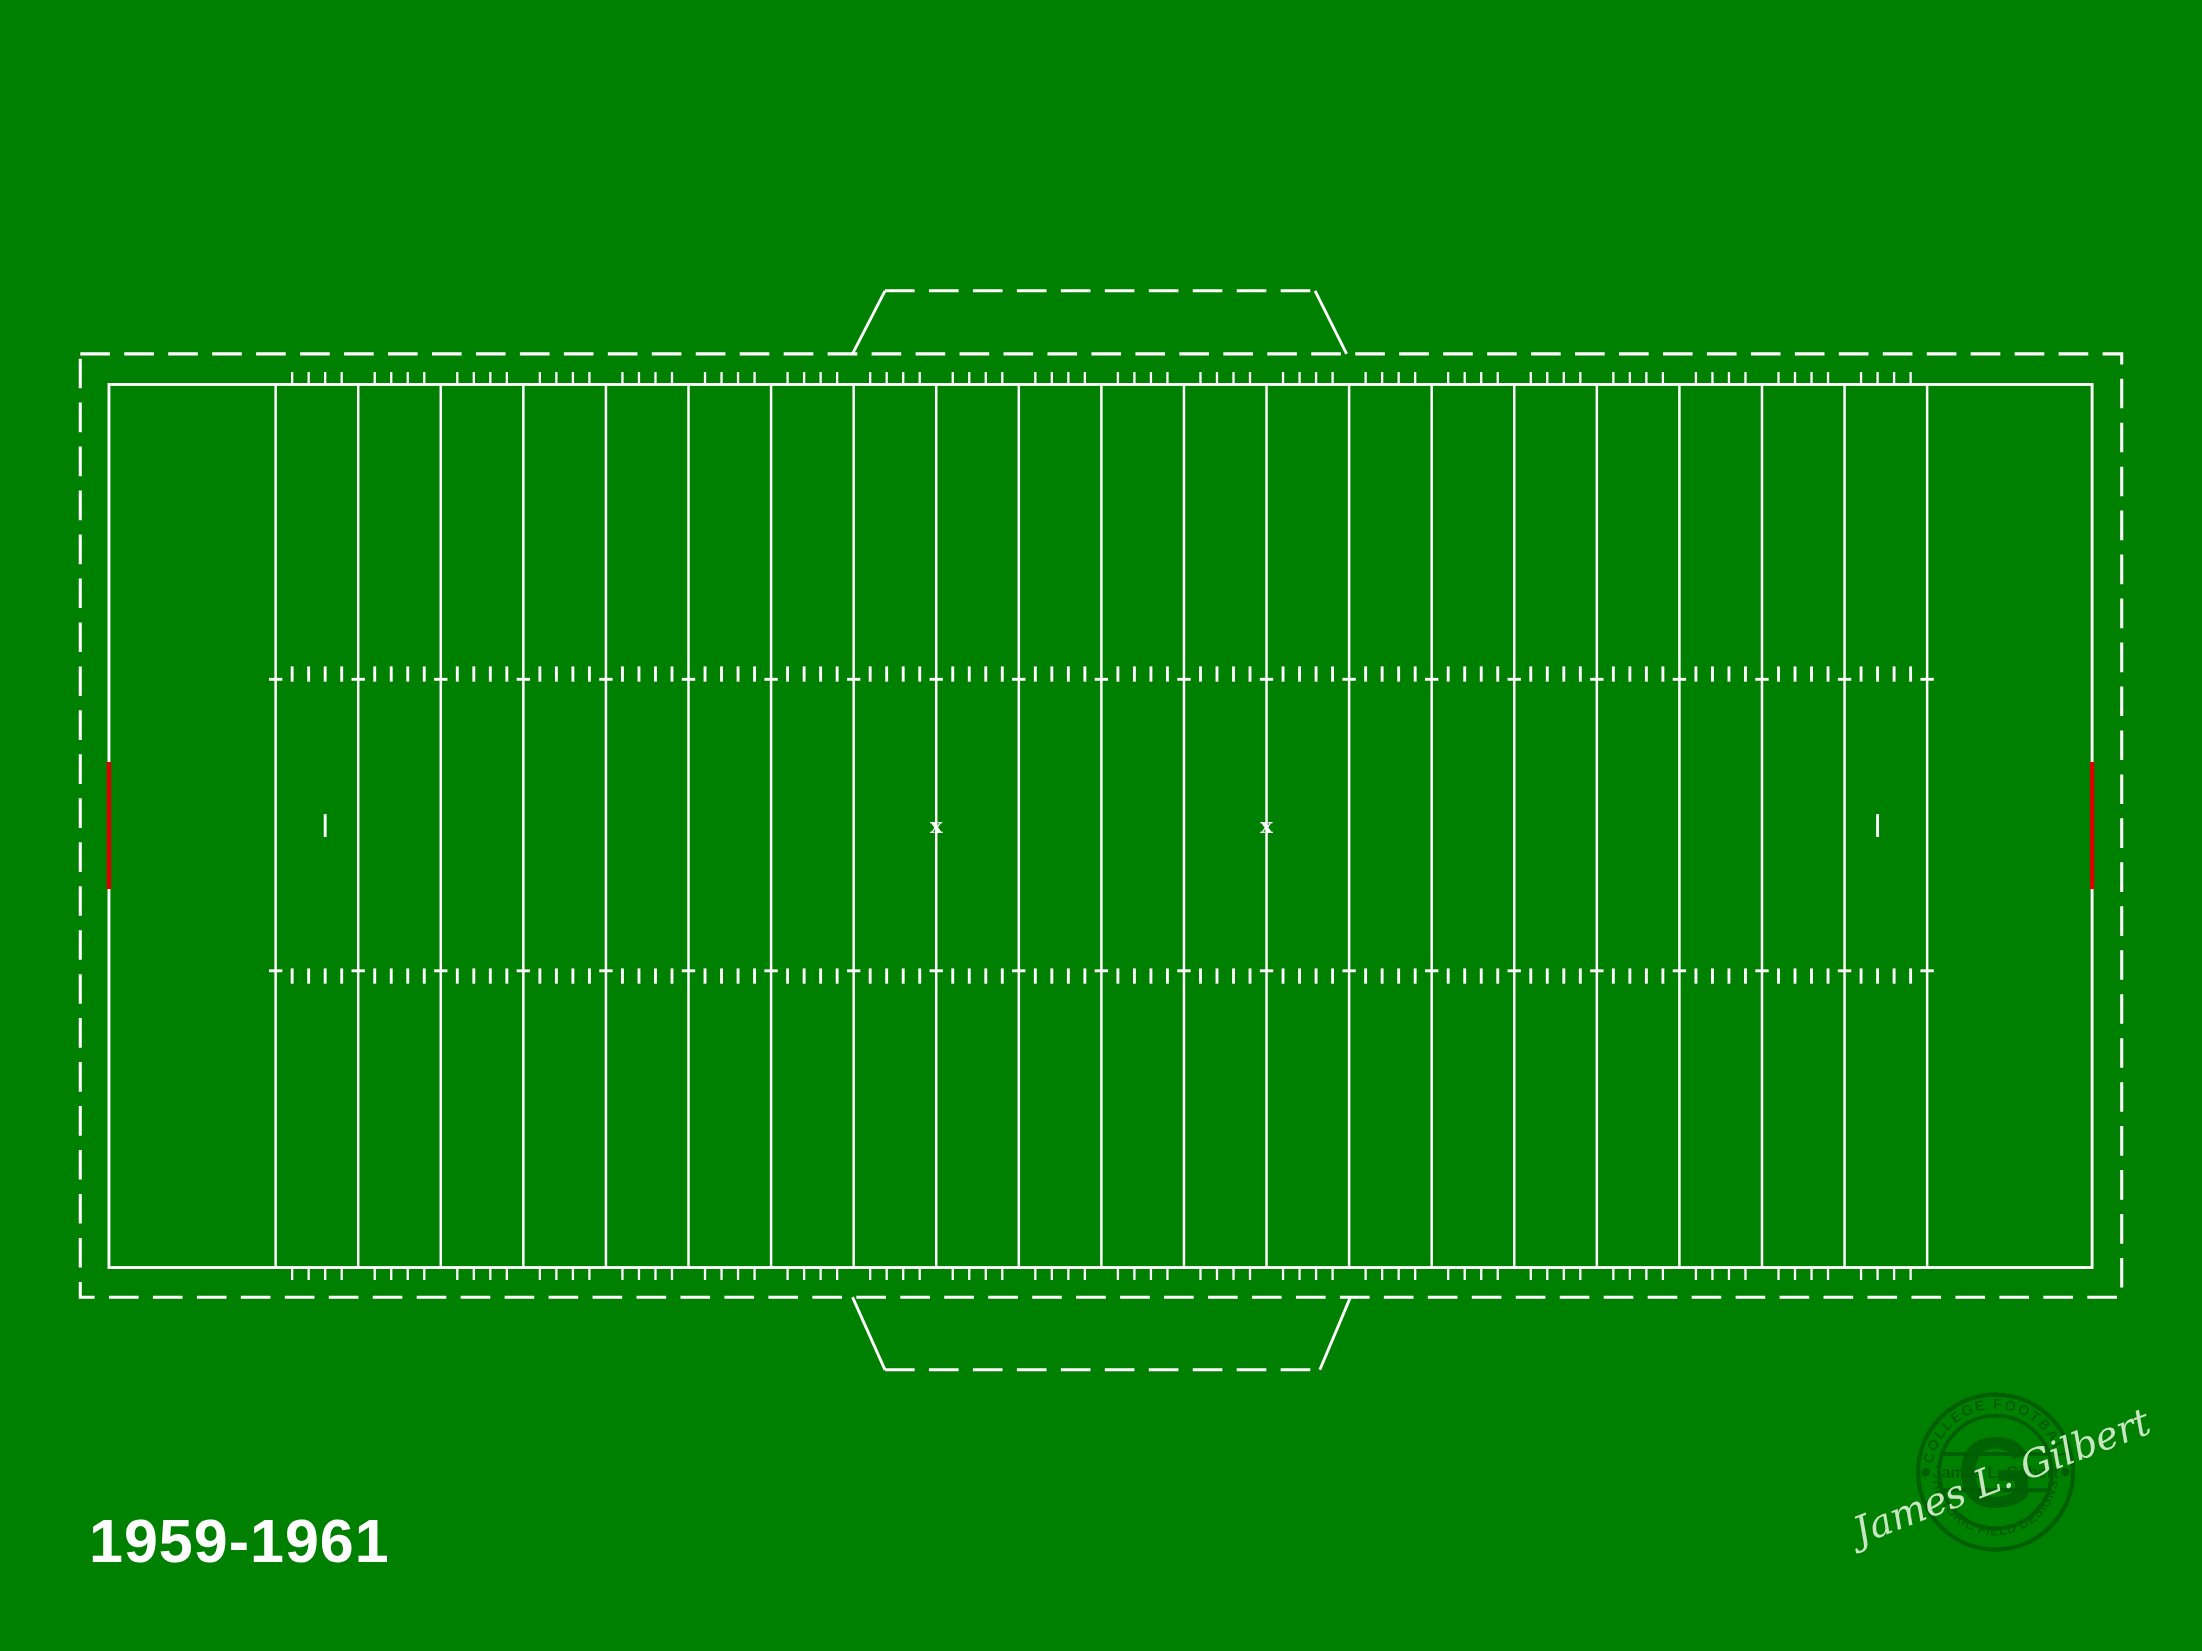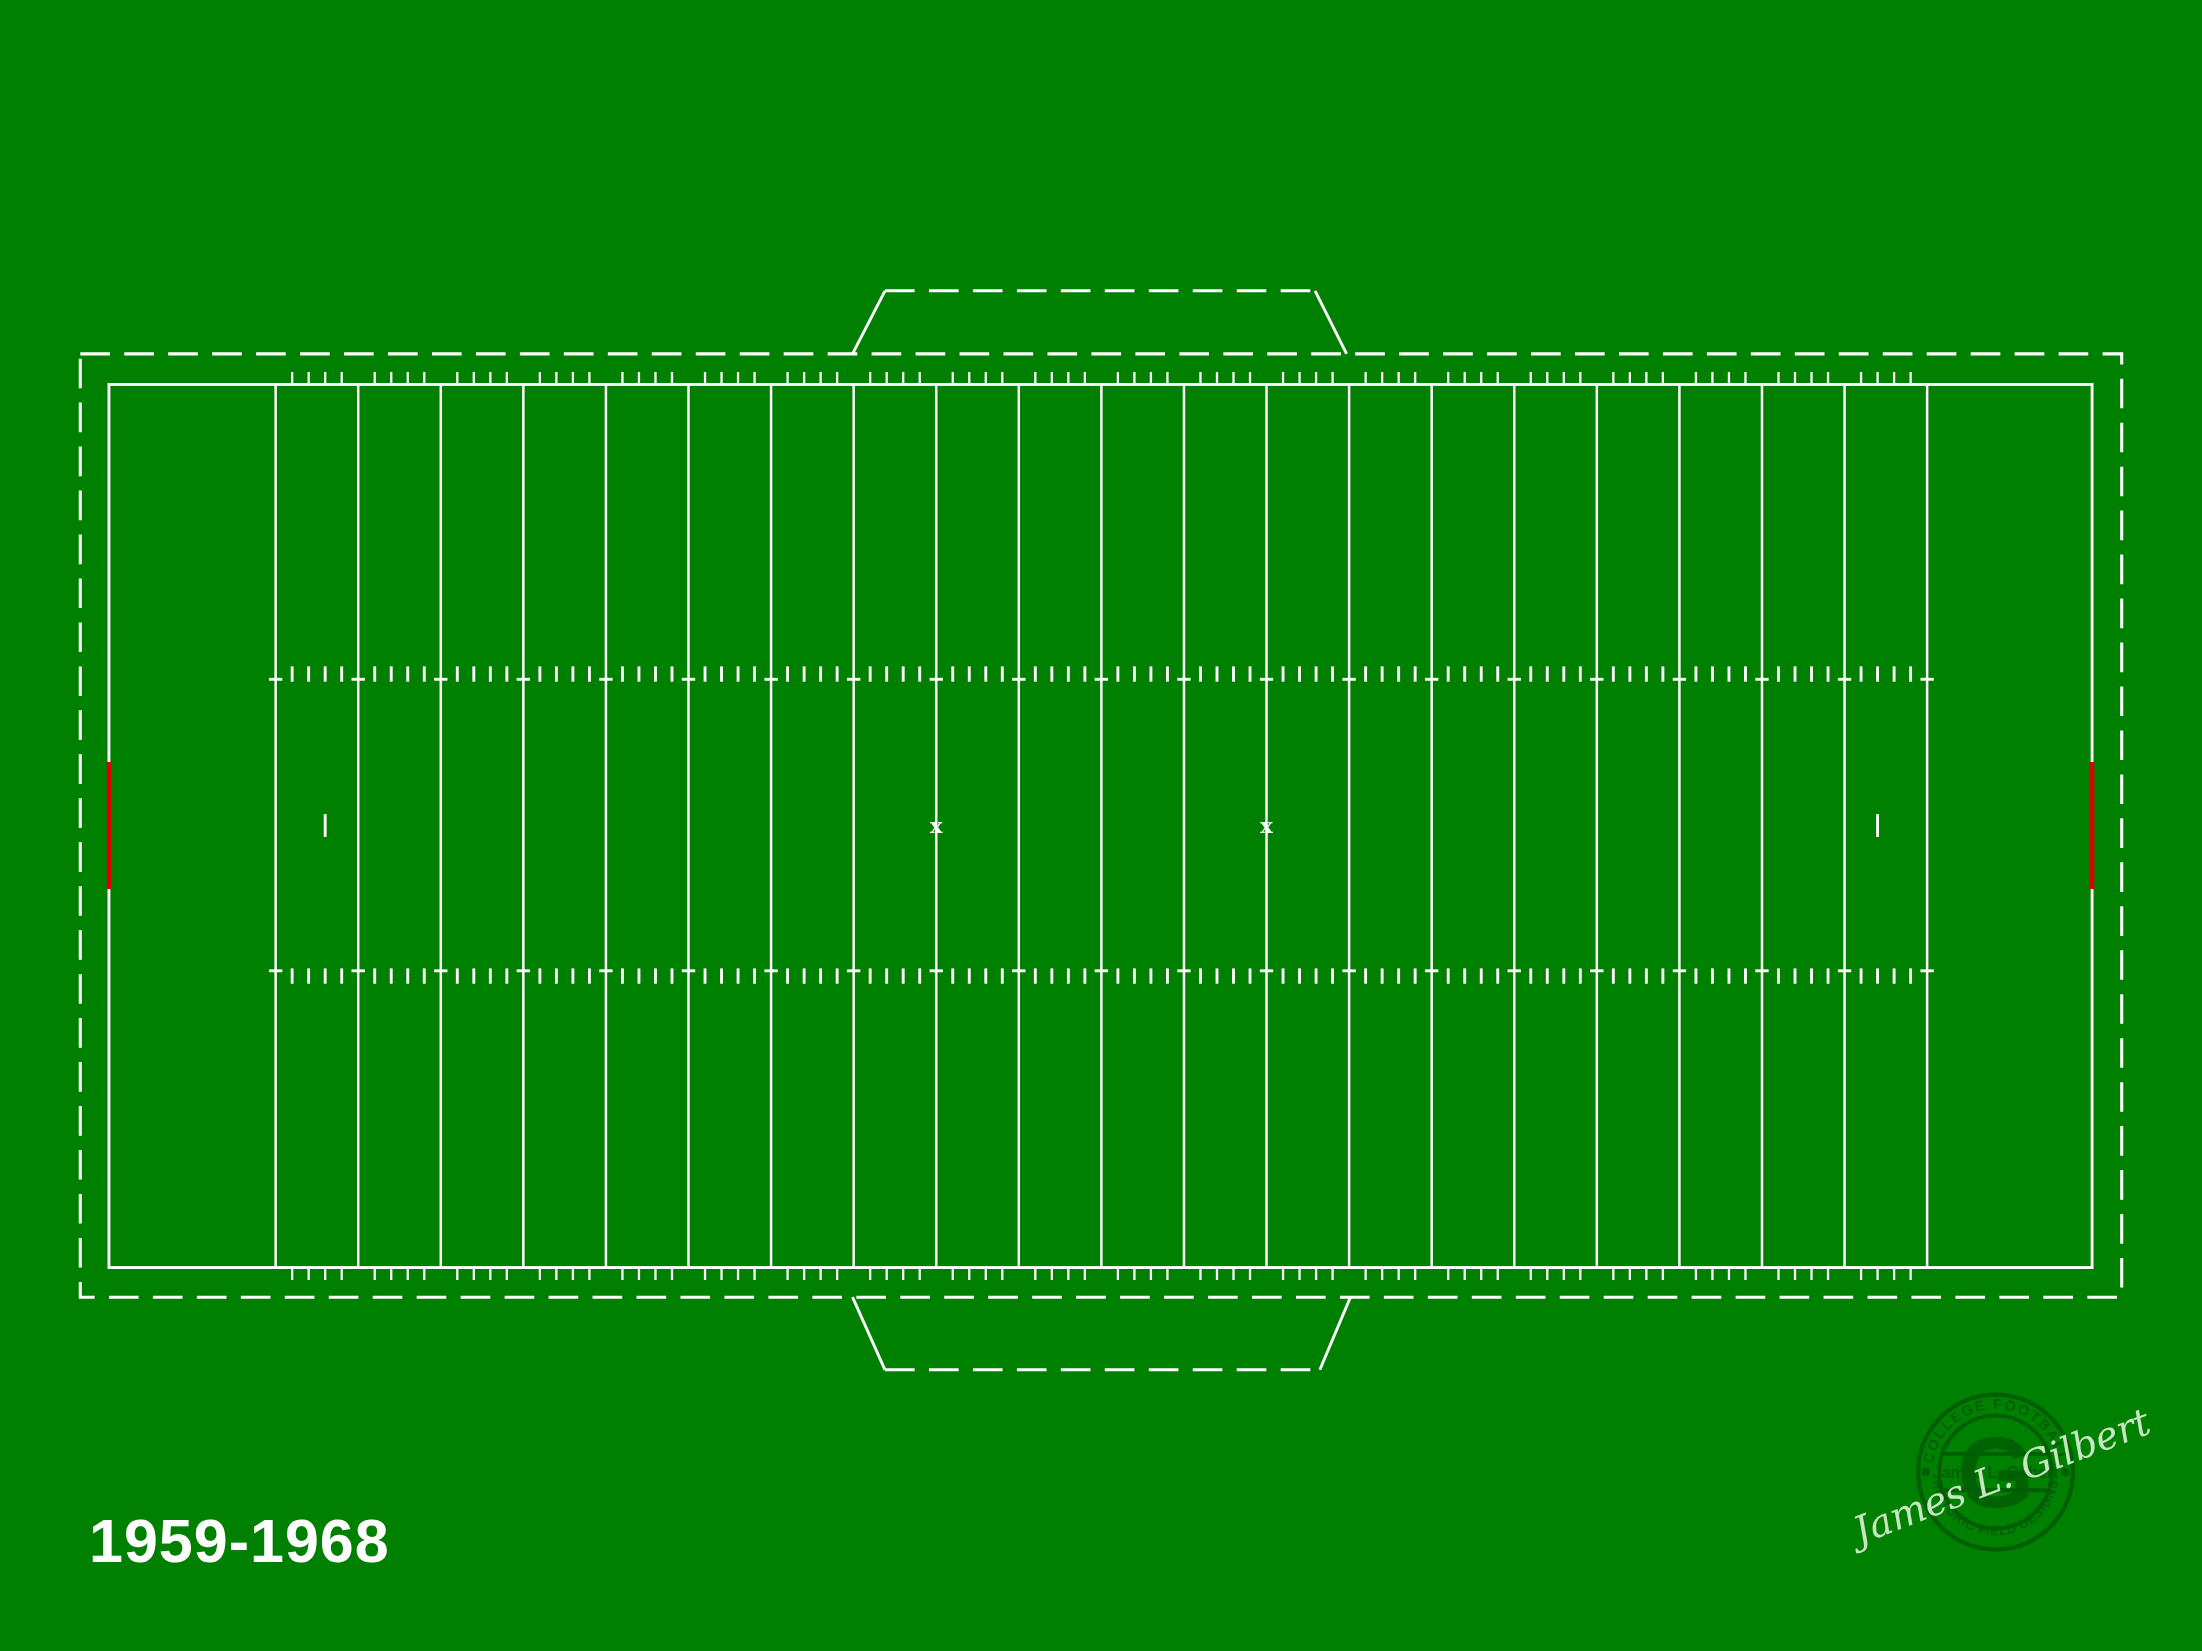--- a/index.html
+++ b/index.html
@@ -469,15 +469,15 @@
       </text>
       <text font-size="13.5" font-weight="bold" fill="#015905" letter-spacing="0.8" font-family="Liberation Sans, sans-serif">
         <textPath href="#stamp-arc-bottom" xlink:href="#stamp-arc-bottom" startOffset="50%" text-anchor="middle">HISTORIC FIELD DESIGNS</textPath>
       </text>
       <text x="2088" y="1546" text-anchor="middle" font-size="17" font-weight="bold" fill="#015905" font-family="Liberation Sans, sans-serif">James L. Gilbert</text>
     </g>
 
     <text transform="translate(1946,1616) rotate(-21)" font-size="40" font-style="italic" font-family="DejaVu Serif, serif" fill="#d9efd2" opacity="0.92">James L. Gilbert</text>
   </svg>
 
-  <div class="era-label">1959-1968</div>
+  <div class="era-label">1959-1961</div>
 </div>
 
 
 </body></html>

